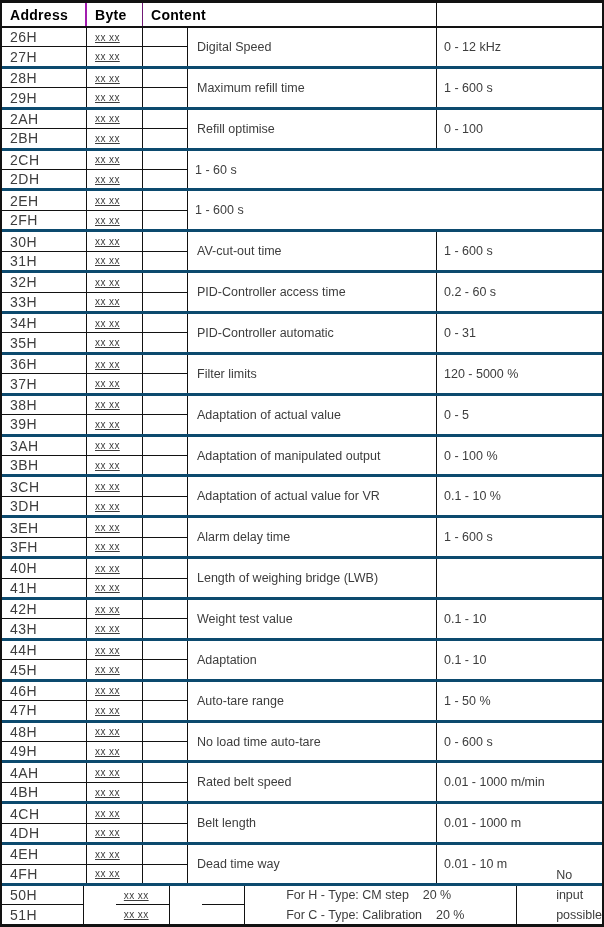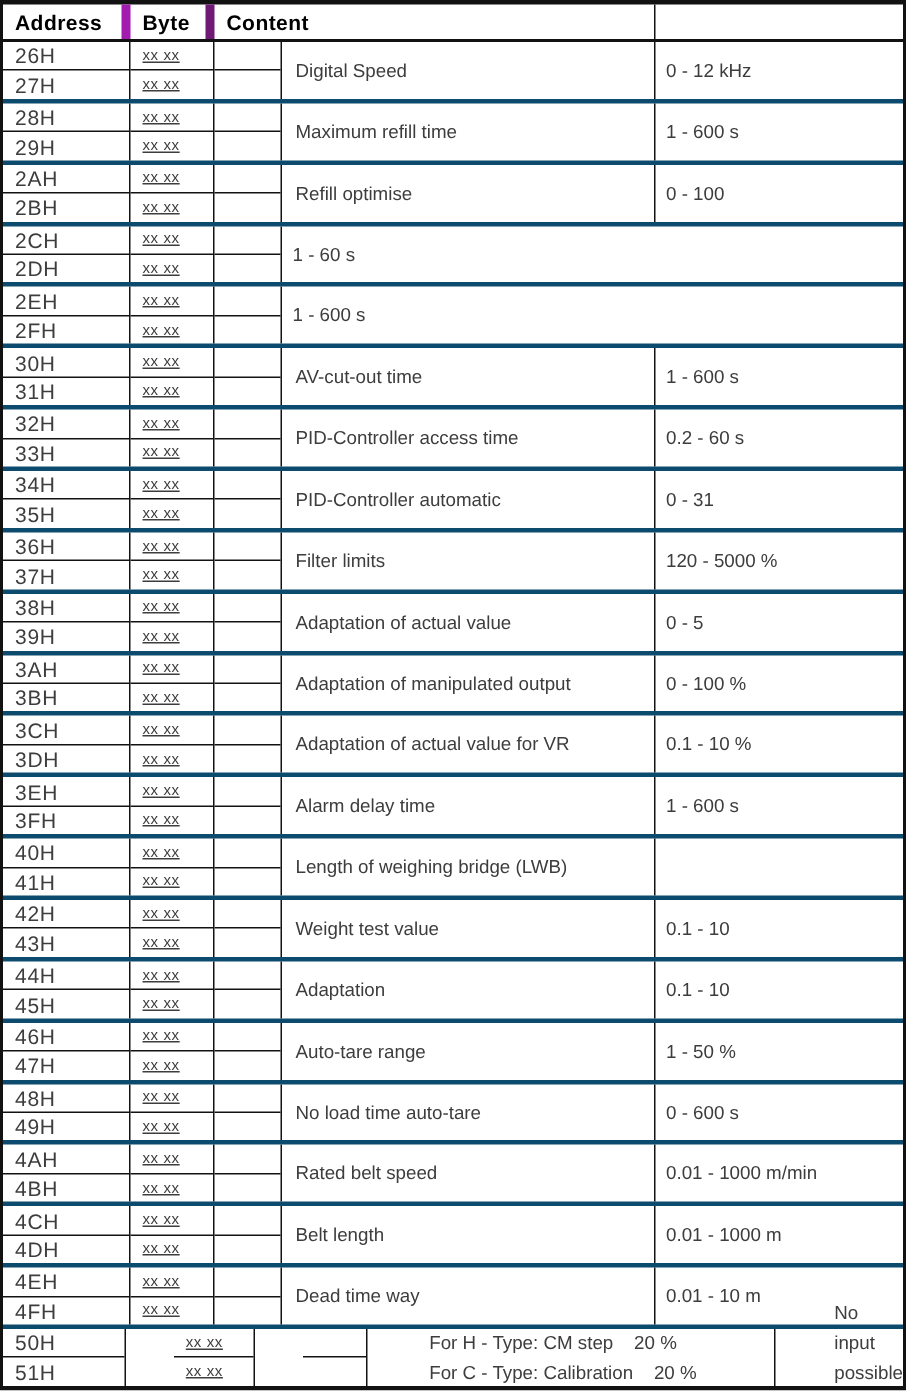--- a/index.html
+++ b/index.html
@@ -6,22 +6,22 @@
   .tbl{
     width:604px;height:927px;box-sizing:border-box;
     border:2px solid #121212;border-top-width:3px;border-bottom-width:3px;
     display:flex;flex-direction:column;background:#fff;
     font-family:"Liberation Sans","DejaVu Sans",sans-serif;
     color:#3d3d3d;
   }
   .hdr{flex:0 0 23px;display:flex;border-bottom:2px solid #121212;}
   .h{box-sizing:border-box;display:flex;align-items:center;padding-left:8px;
      font-weight:bold;color:#000;font-size:14px;letter-spacing:.3px;}
-  .h-addr{width:85px;border-right:6px solid #a21caf;}
-  .h-byte{width:56px;border-right:6px solid #701a75;}
+  .h-addr{width:85px;border-right:2px solid #a21caf;}
+  .h-byte{width:56px;border-right:1px solid #701a75;}
   .h-content{width:294px;border-right:1px solid #121212;}
   .h-range{flex:1;}
   .tbody{flex:1 1 auto;display:flex;flex-direction:column;min-height:0;}
   .group{flex:1 1 0;display:flex;border-bottom:3px solid #0c4a6e;min-height:0;}
   .group:last-child{border-bottom:none;gap:32px;}
   .col{display:flex;flex-direction:column;box-sizing:border-box;border-right:1px solid #121212;}
   .c-addr{width:85px;}
   .c-byte{width:56px;}
   .c-narrow{width:45px;}
   .half{flex:1 1 0;display:flex;align-items:center;box-sizing:border-box;padding-left:8px;min-height:0;}

